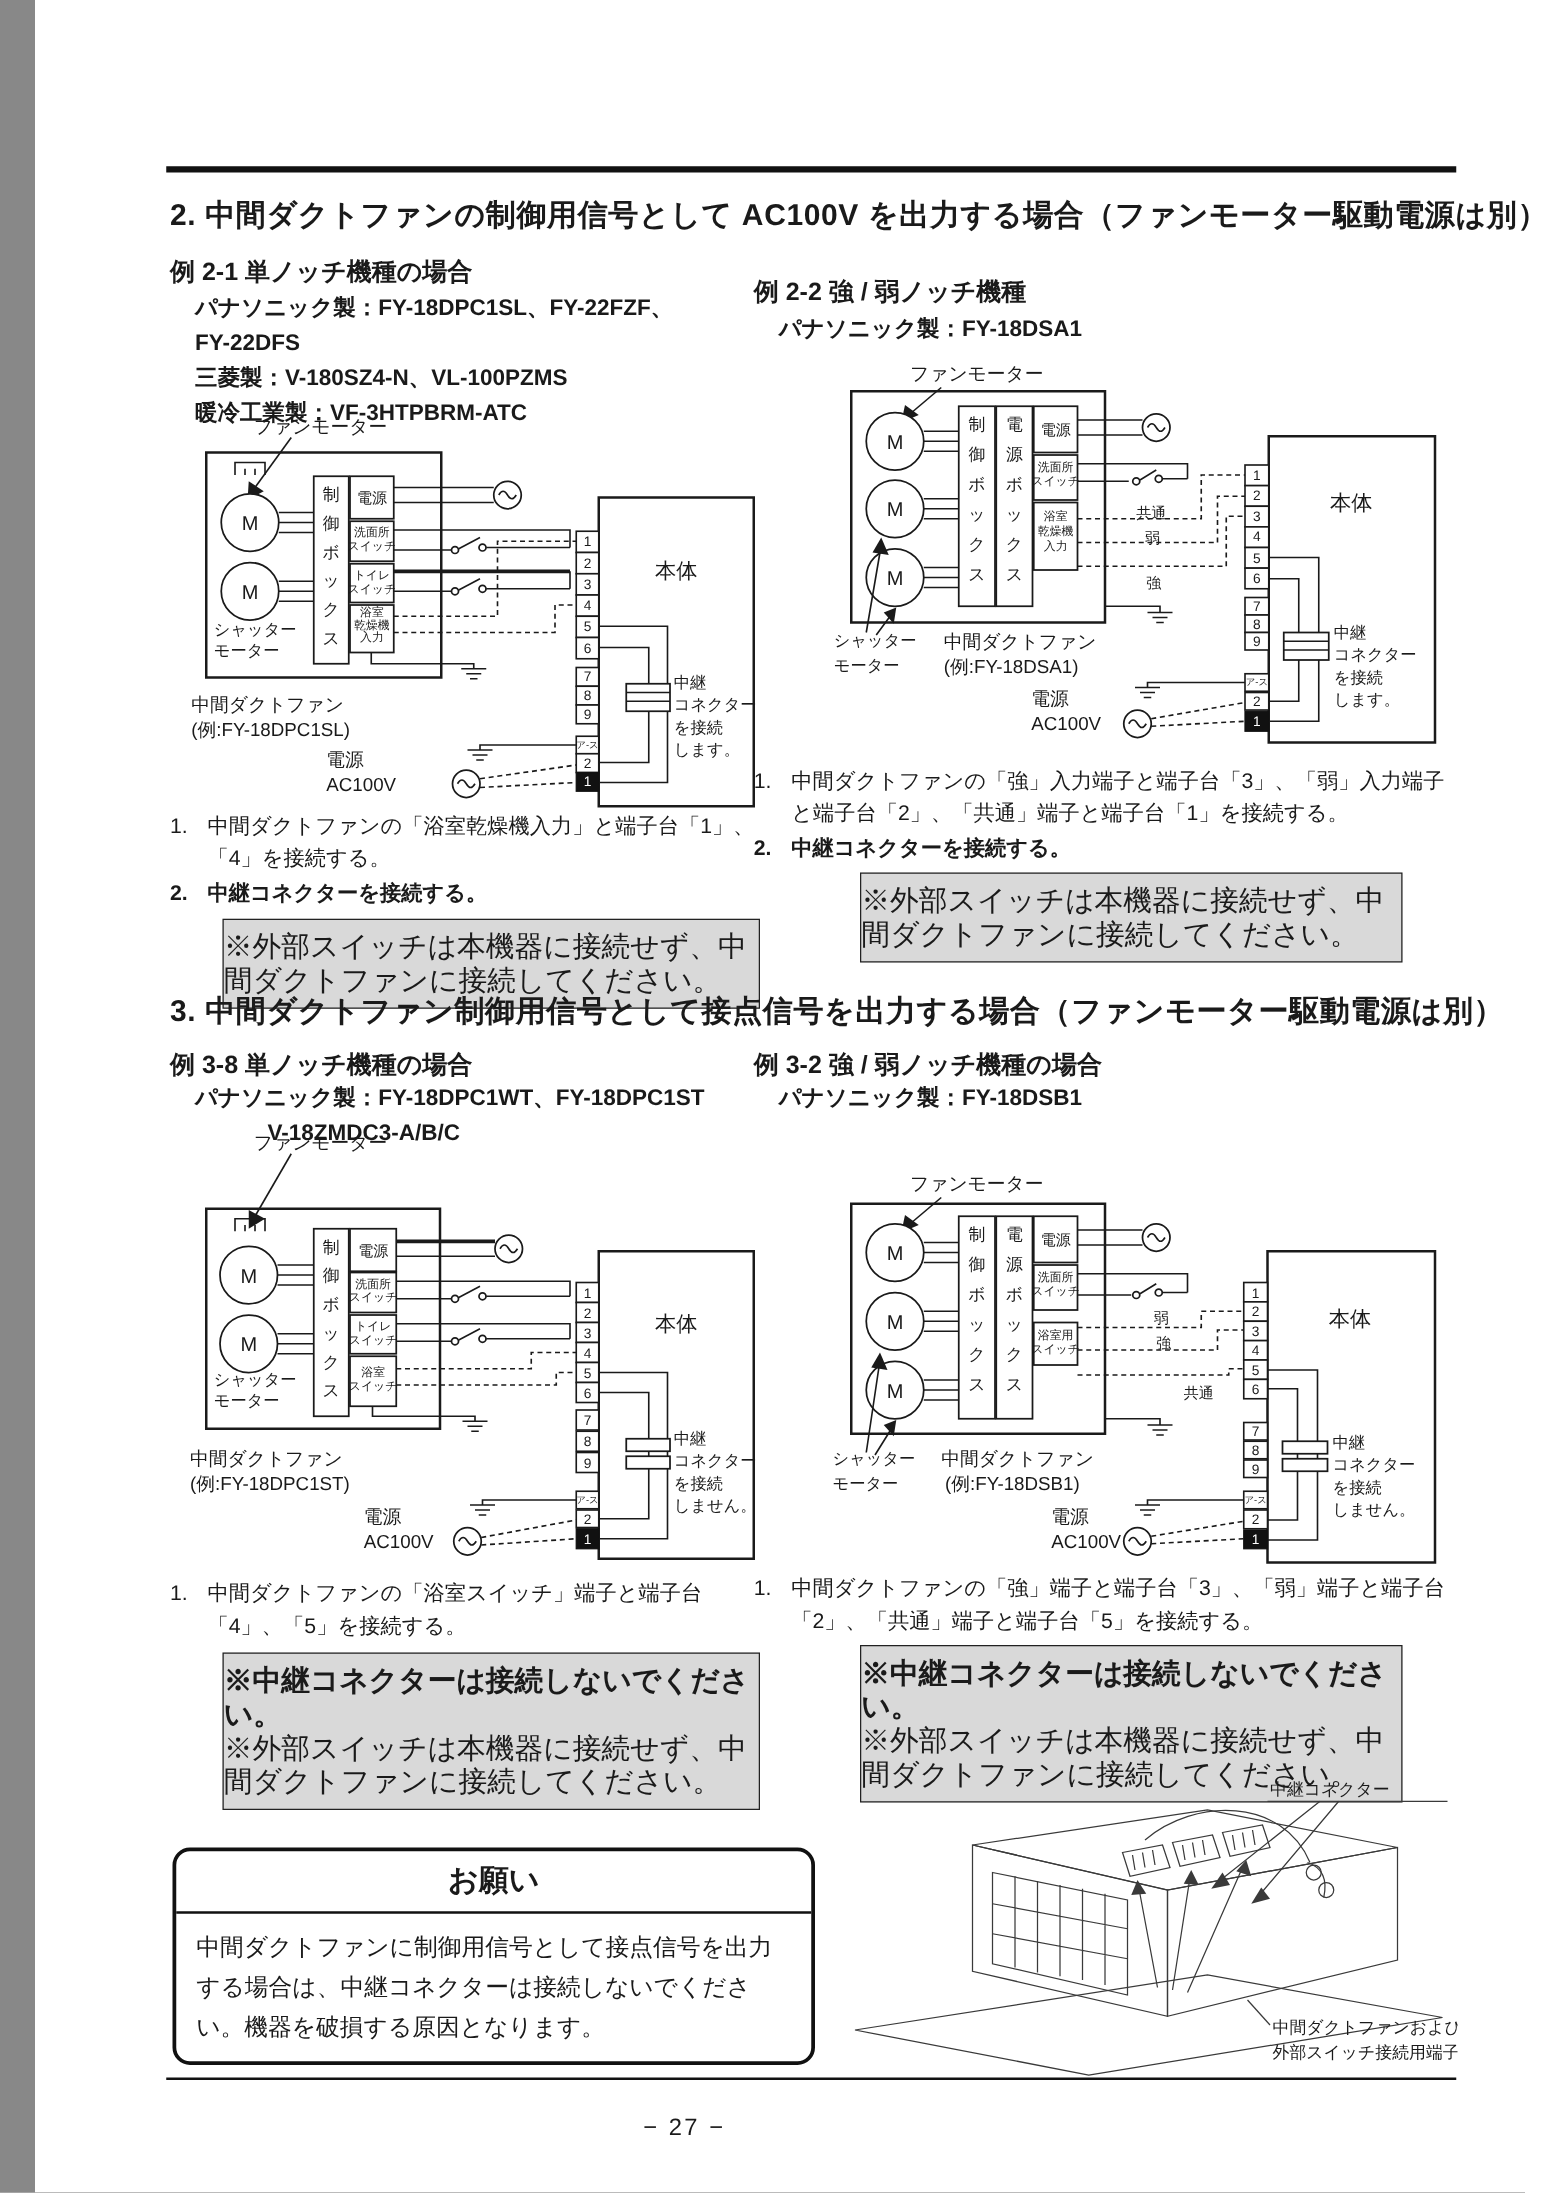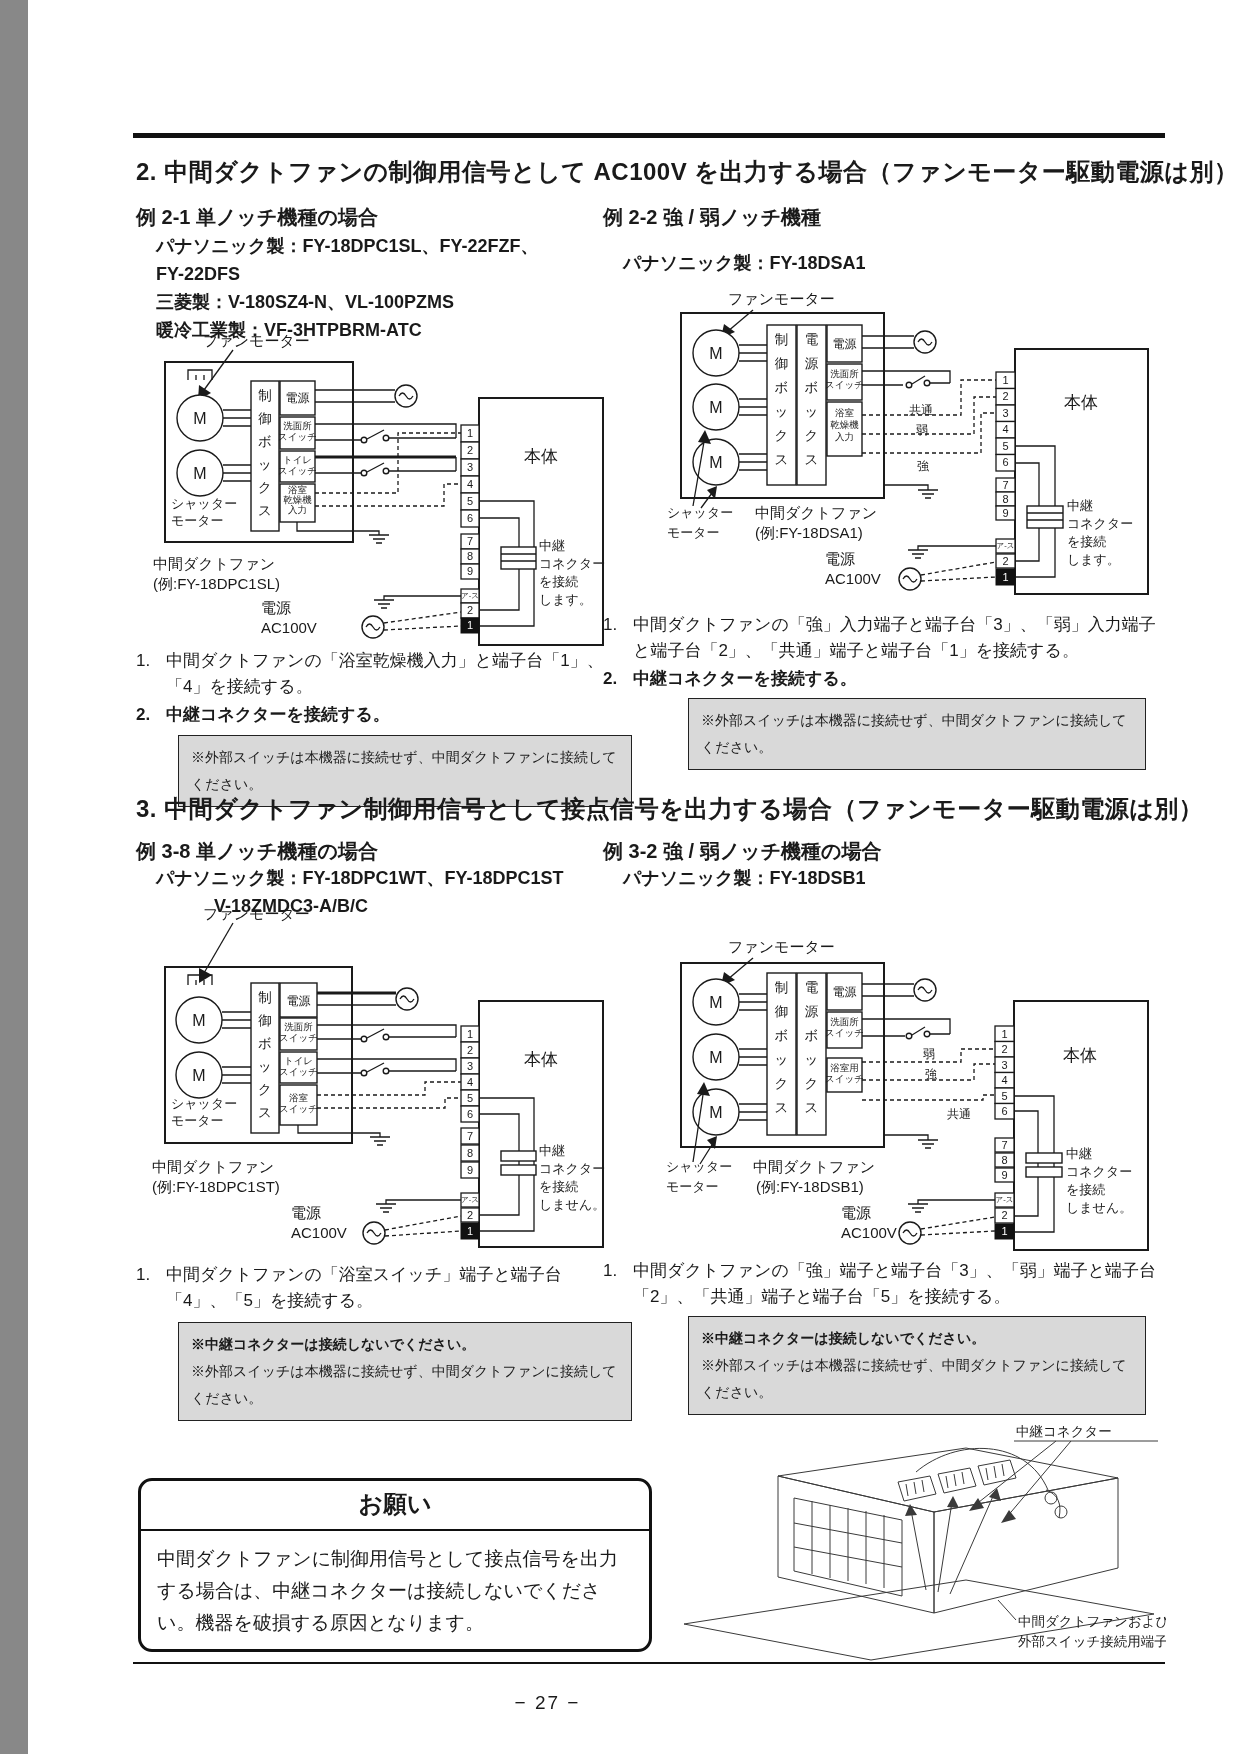--- a/index.html
+++ b/index.html
@@ -8,21 +8,21 @@
   .abs{position:absolute;}
   .rule{background:#111;}
   .hd1{font-size:24px;font-weight:bold;letter-spacing:0.5px;white-space:nowrap;}
   .hd2{font-size:20px;font-weight:bold;}
   .models div{font-size:18px;line-height:28px;font-weight:bold;}
   .ind{padding-left:58px;}
   .step{font-size:17px;line-height:26px;}
   .step .num{position:absolute;left:0;top:0;}
   .step .txt{display:block;padding-left:30px;}
   .bold{font-weight:bold;}
-  .note{background:#d9d9d9;border:1.5px solid #222;padding:8px 12px;font-size:14px;line-height:27px;}
+  .note{background:#d9d9d9;border:1.5px solid #222;padding:8px 0;font-size:23px;line-height:27px;}
   .onegai{border:3px solid #111;border-radius:14px;background:#fff;}
   .onegai .ttl{font-size:24px;font-weight:bold;text-align:center;padding:7px 0 9px 0;border-bottom:2.5px solid #111;}
   .onegai .bod{font-size:19px;line-height:32px;padding:12px 16px 10px 16px;}
   .pgnum{font-size:19px;letter-spacing:2px;}
   
   svg text{font-family:"Liberation Sans",sans-serif;fill:#1a1a1a;}
   .ln{stroke:#1a1a1a;stroke-width:1.3;fill:none;}
   .thk{stroke-width:3;}
   .dsh{stroke-dasharray:4 3;}
   .bx{fill:#ffffff;stroke:#1a1a1a;stroke-width:1.4;}
@@ -46,21 +46,21 @@
   <div class="abs hd1" style="left:108px;top:156px">2. 中間ダクトファンの制御用信号として AC100V を出力する場合（ファンモーター駆動電源は別）</div>
 
   <div class="abs hd2" style="left:108px;top:204px">例 2-1 単ノッチ機種の場合</div>
   <div class="abs models" style="left:128px;top:232px">
     <div>パナソニック製：FY-18DPC1SL、FY-22FZF、</div>
     <div>FY-22DFS</div>
     <div>三菱製：V-180SZ4-N、VL-100PZMS</div>
     <div>暖冷工業製：VF-3HTPBRM-ATC</div>
   </div>
 
-  <div class="abs hd2" style="left:575px;top:204px">例 2-2 強 / 弱ノッチ機種</div>
+  <div class="abs hd2" style="left:575px;top:220px">例 2-2 強 / 弱ノッチ機種</div>
   <div class="abs models" style="left:595px;top:249px">
     <div>パナソニック製：FY-18DSA1</div>
   </div>
 
   <svg class="abs" style="left:108px;top:332px" width="470" height="320" viewBox="0 0 470 320">
     <text x="67" y="14" class="ts15">ファンモーター</text>
     <path class="ln" d="M97,18 L68,58"></path>
       <polygon class="ah" points="62,68 63,53 75,61"></polygon>
     <rect class="bx2" x="29" y="30" width="188" height="180"></rect>
     <path class="ln" d="M52,48 V38 H76 V48 M60,48 V43 M68,48 V43"></path>

